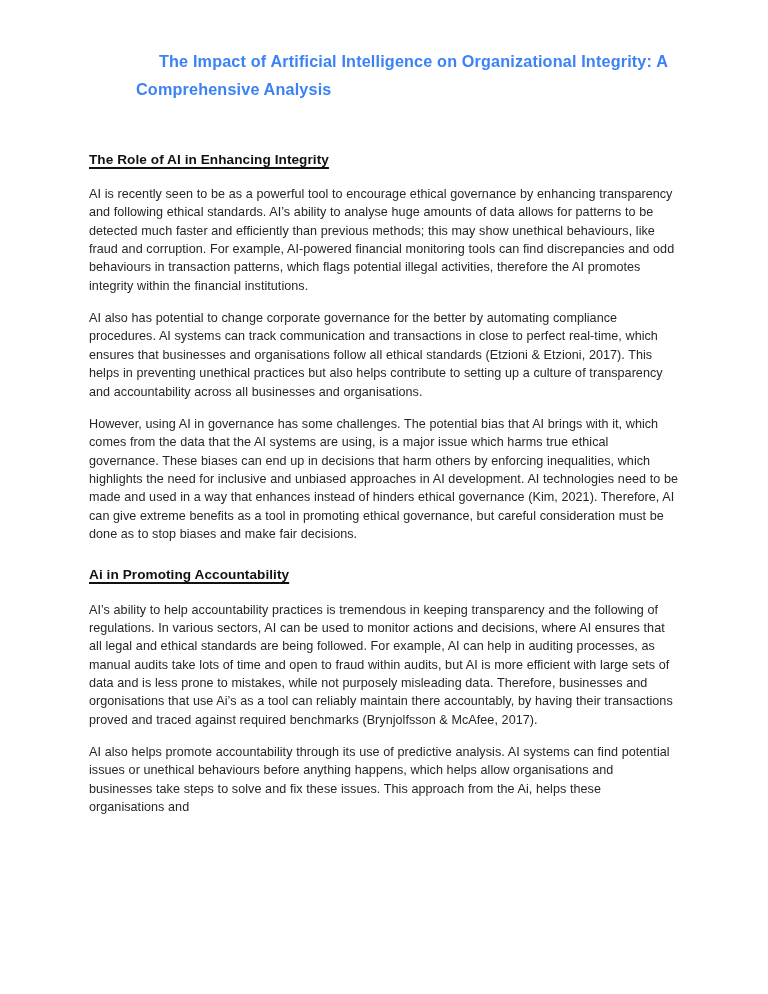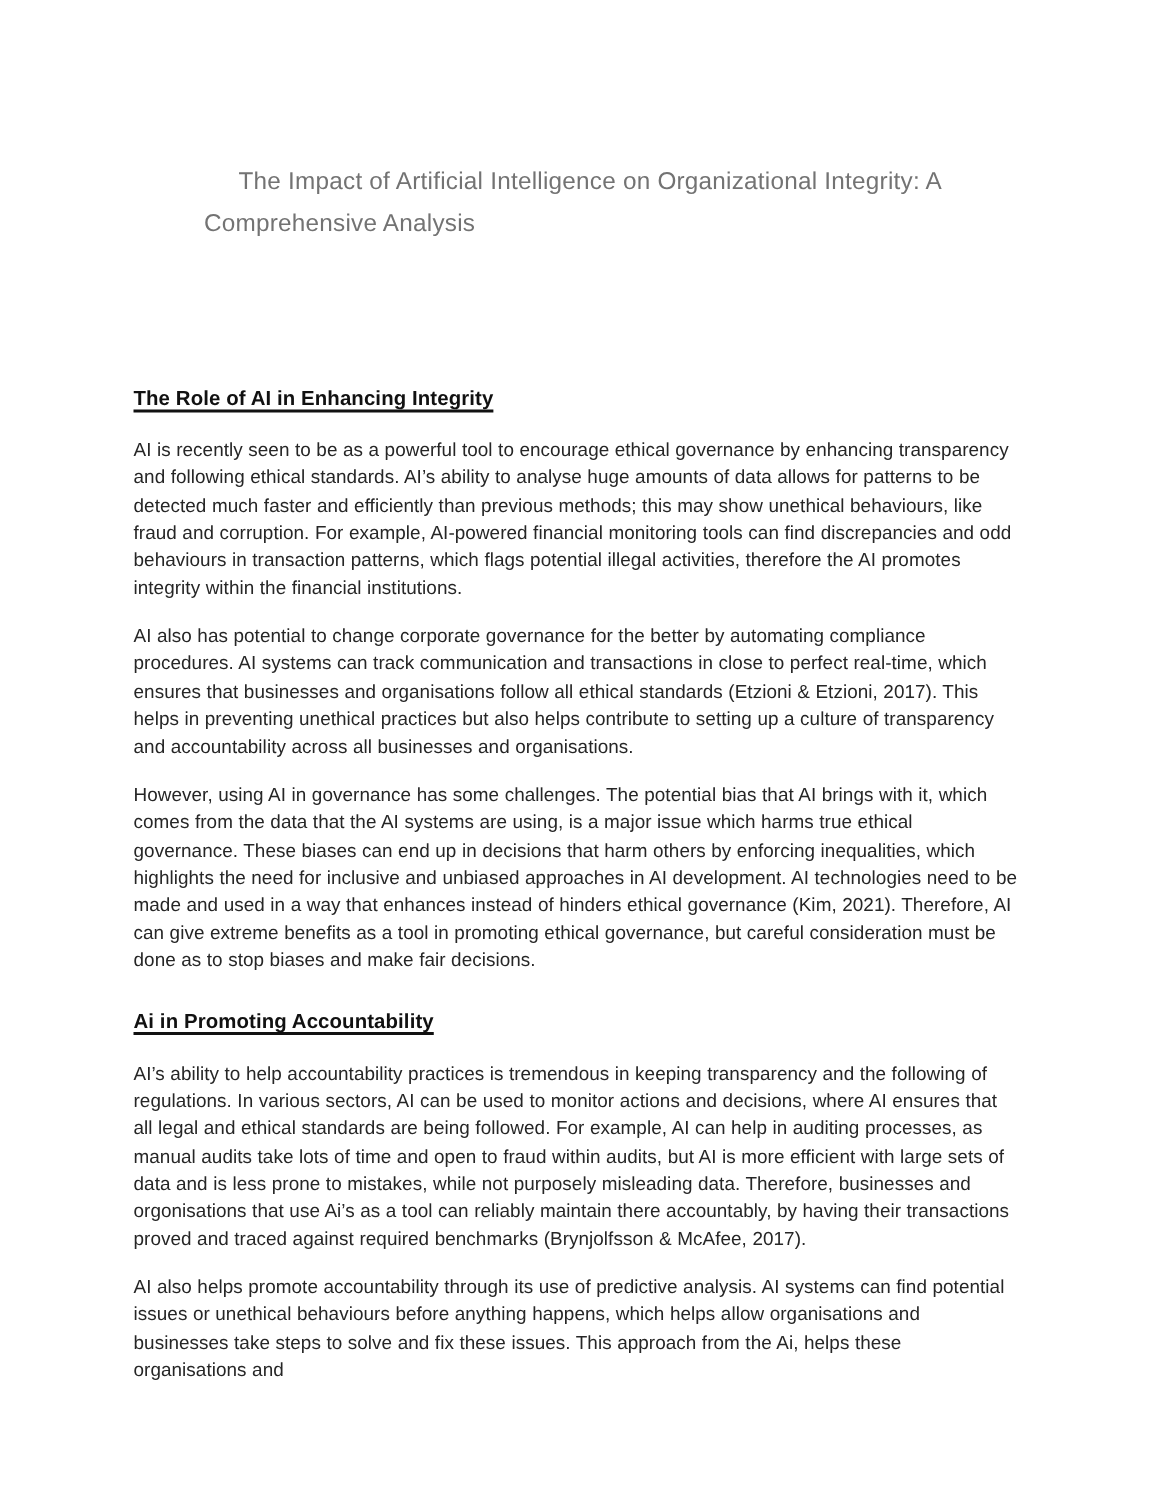--- a/index.html
+++ b/index.html
@@ -22,24 +22,24 @@
   }
   .content {
     position: absolute;
     left: 89px;
     top: 0;
     width: 589px;
   }
   
   .doc-title {
     margin: 0;
-    padding-top: 108px;
+    padding-top: 48px;
     font-size: 16.2px;
-    font-weight: normal;
-    color: #737373;
+    font-weight: bold;
+    color: #3b82f6;
     line-height: 1.72;
     letter-spacing: 0.01em;
     text-indent: 23px;
     padding-left: 47px;
     padding-right: 10px;
   }
   
   .heading {
     margin: 0;
     font-size: 13.6px;
@@ -47,21 +47,21 @@
     color: #111111;
     line-height: 1.35;
     letter-spacing: 0.005em;
     display: block;
   }
   .heading span.h-underline {
     text-decoration: underline;
     text-underline-offset: 2.5px;
     text-decoration-thickness: 1.6px;
   }
-  .heading-major { margin-top: 93px; }
+  .heading-major { margin-top: 47px; }
   .heading-sub   { margin-top: 53px; }
   .heading-tight { margin-top: 23px; }
 
   
   .para {
     margin: 0;
     margin-top: 14px;
     font-size: 12.6px;
     line-height: 18.35px;
     color: #262626;

